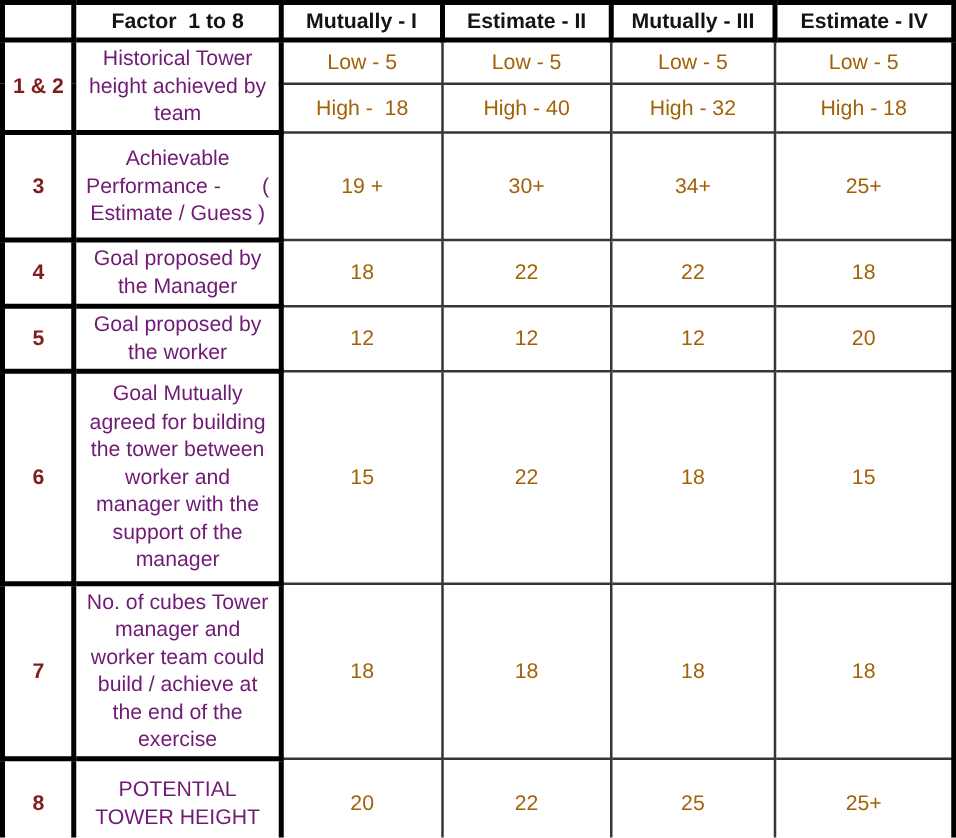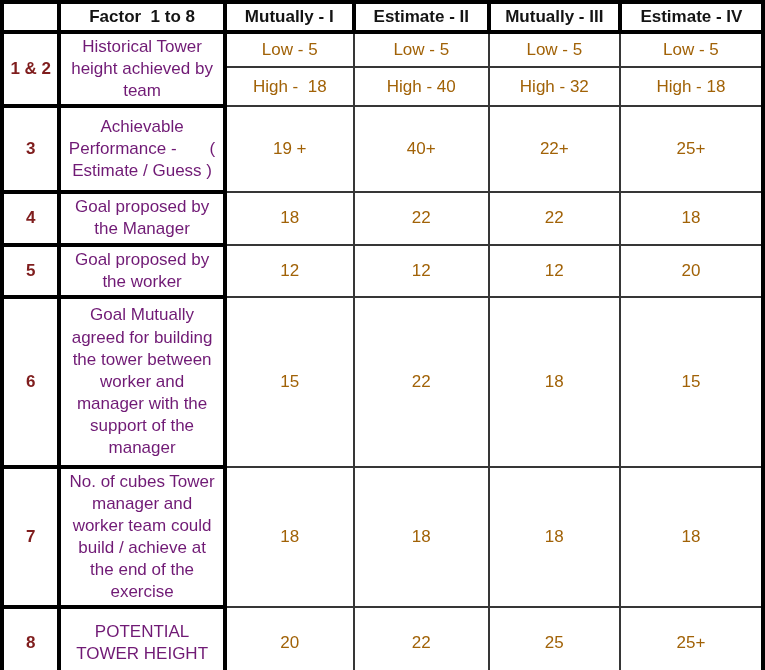--- a/index.html
+++ b/index.html
@@ -88,22 +88,22 @@
       <td class="val">High - 32</td>
       <td class="val">High - 18</td>
     </tr>
 
     <tr style="height:86px">
       <td class="thick num">3</td>
       <td class="thick factor">Achievable
 Performance -       (
 Estimate / Guess )</td>
       <td class="val">19 +</td>
-      <td class="val">40+</td>
-      <td class="val">22+</td>
+      <td class="val">30+</td>
+      <td class="val">34+</td>
       <td class="val">25+</td>
     </tr>
 
     <tr style="height:52px">
       <td class="thick num">4</td>
       <td class="thick factor">Goal proposed by
 the Manager</td>
       <td class="val">18</td>
       <td class="val">22</td>
       <td class="val">22</td>

